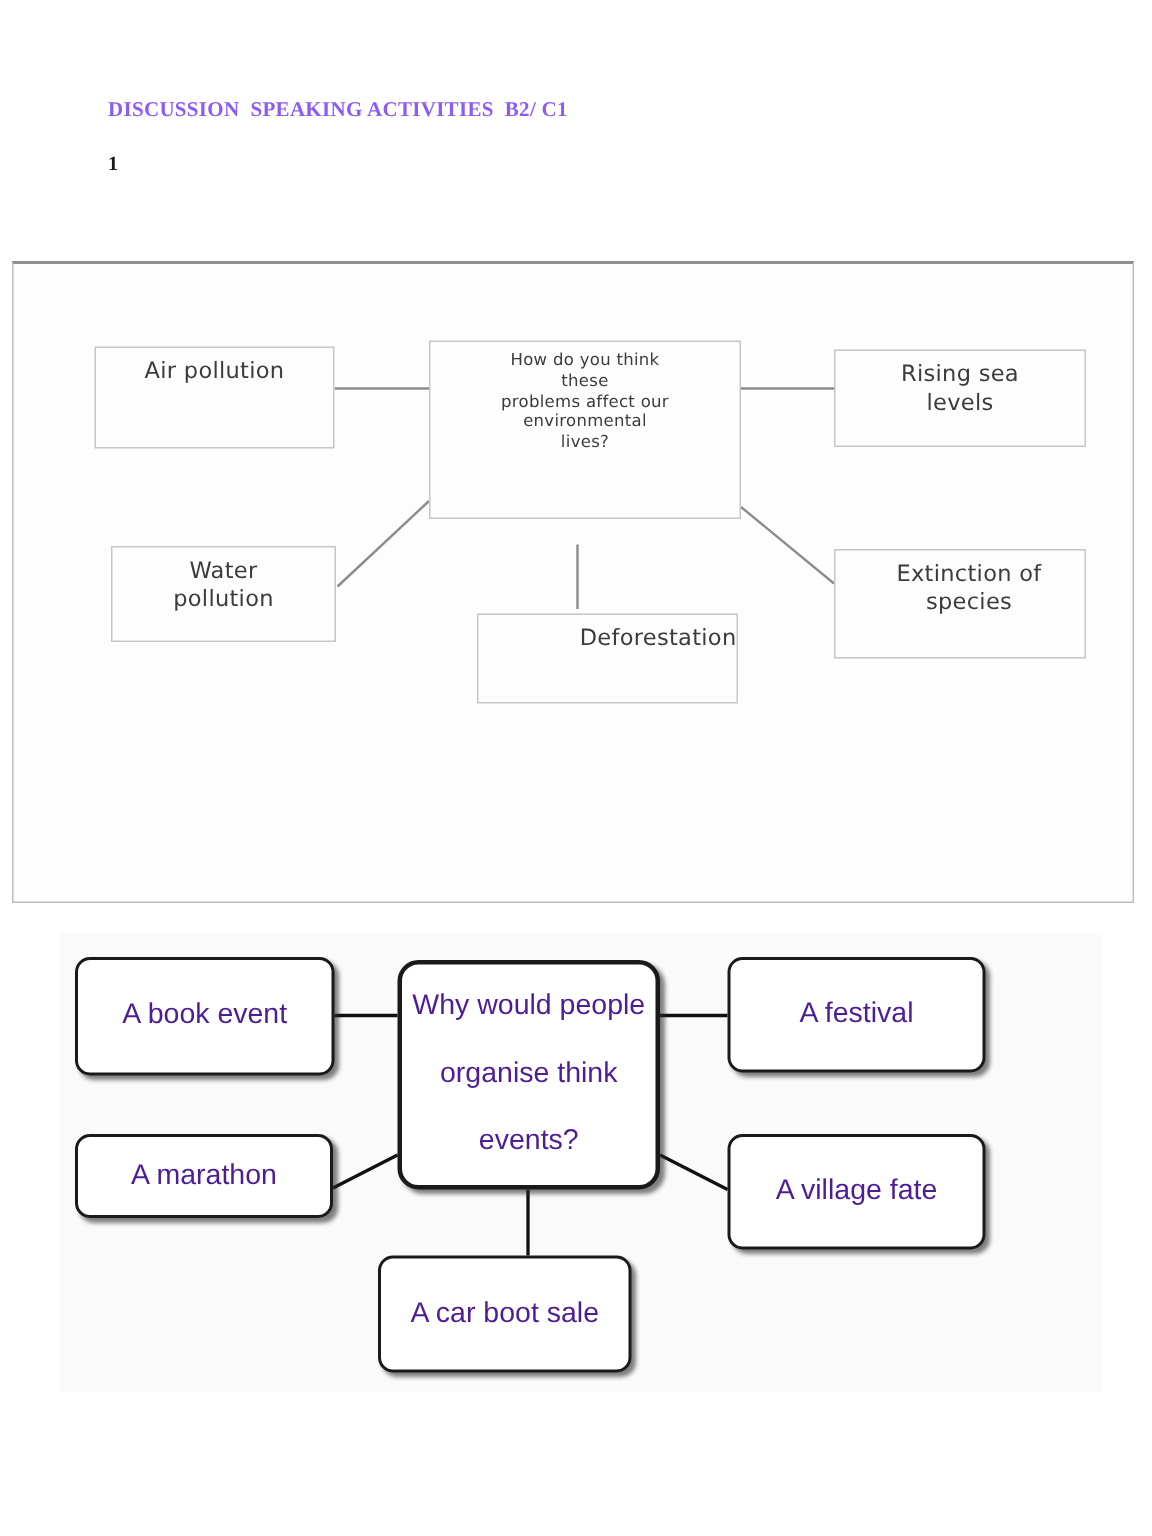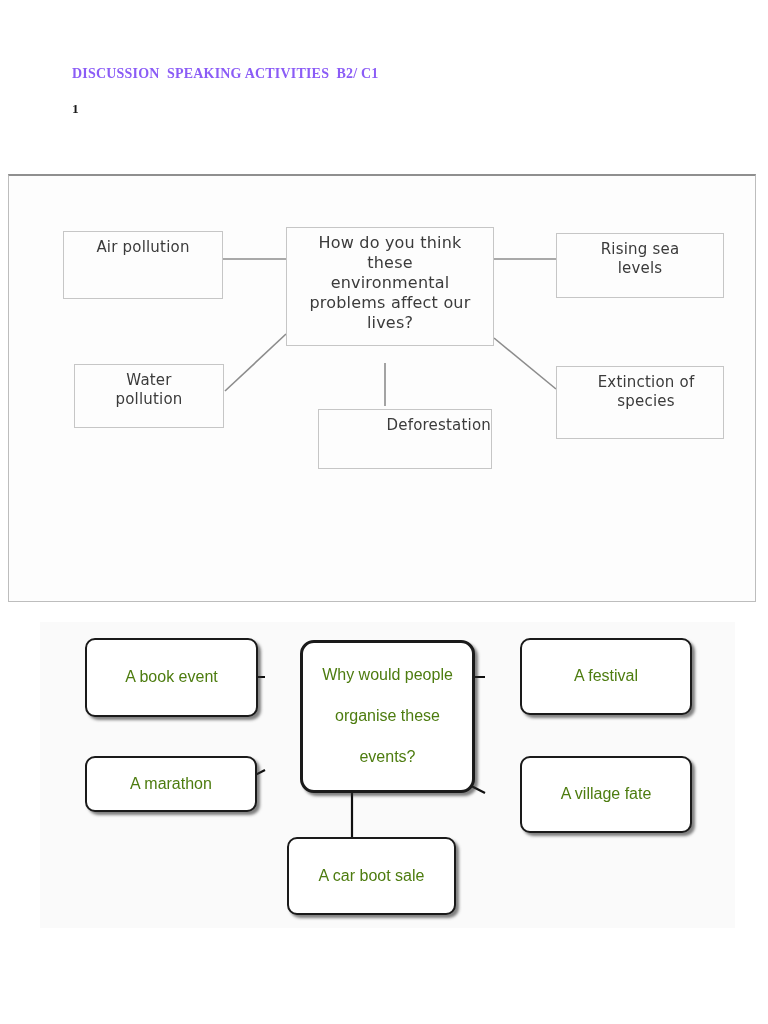--- a/index.html
+++ b/index.html
@@ -28,39 +28,39 @@
   .d1-svg{position:absolute;left:0;top:0;width:748px;height:428px;pointer-events:none;}
   .d1-box{
     position:absolute;box-sizing:border-box;
     background:#fdfdfd;border:1px solid #c6c6c6;
     text-align:center;padding-top:6px;
     color:#3b3b3b;font-family:"DejaVu Sans",sans-serif;
     font-size:15px;line-height:1.25;letter-spacing:0.2px;
   }
   .d1-box span{display:block;}
   #d1-air{left:54px;top:55px;width:160px;height:68px;}
-  #d1-center{left:277px;top:51px;width:208px;height:119px;font-size:16px;padding-top:5px;}
+  #d1-center{left:277px;top:51px;width:208px;height:119px;font-size:11px;padding-top:5px;}
   #d1-rising{left:547px;top:57px;width:168px;height:65px;}
   #d1-water{left:65px;top:188px;width:150px;height:64px;}
   #d1-extinction{left:547px;top:190px;width:168px;height:73px;padding-left:12px;}
   #d1-deforestation{left:309px;top:233px;width:174px;height:60px;text-align:right;}
 
   
   .d2-frame{
     position:absolute;left:40px;top:622px;width:695px;height:306px;
     background:#fafafa;
   }
   .d2-svg{position:absolute;left:0;top:0;width:695px;height:306px;pointer-events:none;}
   .d2-box{
     position:absolute;box-sizing:border-box;
     background:#ffffff;border:2px solid #1a1a1a;border-radius:10px;
     box-shadow:3px 3px 3px rgba(45,45,45,0.6);
     display:flex;flex-direction:column;align-items:center;justify-content:center;
-    text-align:center;color:#4d7c0f;
-    font-family:"Liberation Sans",sans-serif;font-size:16px;line-height:1.3;margin-left:35px;
+    text-align:center;color:#4c1d95;
+    font-family:"Liberation Sans",sans-serif;font-size:19px;line-height:1.3;
   }
   #d2-book{left:10px;top:16px;width:173px;height:79px;}
   #d2-center{left:225px;top:18px;width:175px;height:153px;border-width:3px;border-radius:14px;gap:20px;}
   #d2-festival{left:445px;top:16px;width:172px;height:77px;}
   #d2-marathon{left:10px;top:134px;width:172px;height:56px;}
   #d2-village{left:445px;top:134px;width:172px;height:77px;}
   #d2-carboot{left:212px;top:215px;width:169px;height:78px;}
   .d2-box span{display:block;}
 </style>
 </head>
@@ -79,22 +79,22 @@
     <line x1="376" y1="187" x2="376" y2="230" stroke="#8c8c8c" stroke-width="1.6"></line>
   </svg>
 
   <div class="d1-box" id="d1-air">
     <span>Air pollution</span>
   </div>
 
   <div class="d1-box" id="d1-center">
     <span>How do you think</span>
     <span>these</span>
+    <span>problems affect our</span>
     <span>environmental</span>
-    <span>problems affect our</span>
     <span>lives?</span>
   </div>
 
   <div class="d1-box" id="d1-rising">
     <span>Rising sea</span>
     <span>levels</span>
   </div>
 
   <div class="d1-box" id="d1-water">
     <span>Water</span>
@@ -119,21 +119,21 @@
     <line x1="400" y1="148" x2="445" y2="171" stroke="#101010" stroke-width="2.2"></line>
     <line x1="312" y1="171" x2="312" y2="215" stroke="#101010" stroke-width="2.2"></line>
   </svg>
 
   <div class="d2-box" id="d2-book">
     <span>A book event</span>
   </div>
 
   <div class="d2-box" id="d2-center">
     <span>Why would people</span>
-    <span>organise these</span>
+    <span>organise think</span>
     <span>events?</span>
   </div>
 
   <div class="d2-box" id="d2-festival">
     <span>A festival</span>
   </div>
 
   <div class="d2-box" id="d2-marathon">
     <span>A marathon</span>
   </div>

